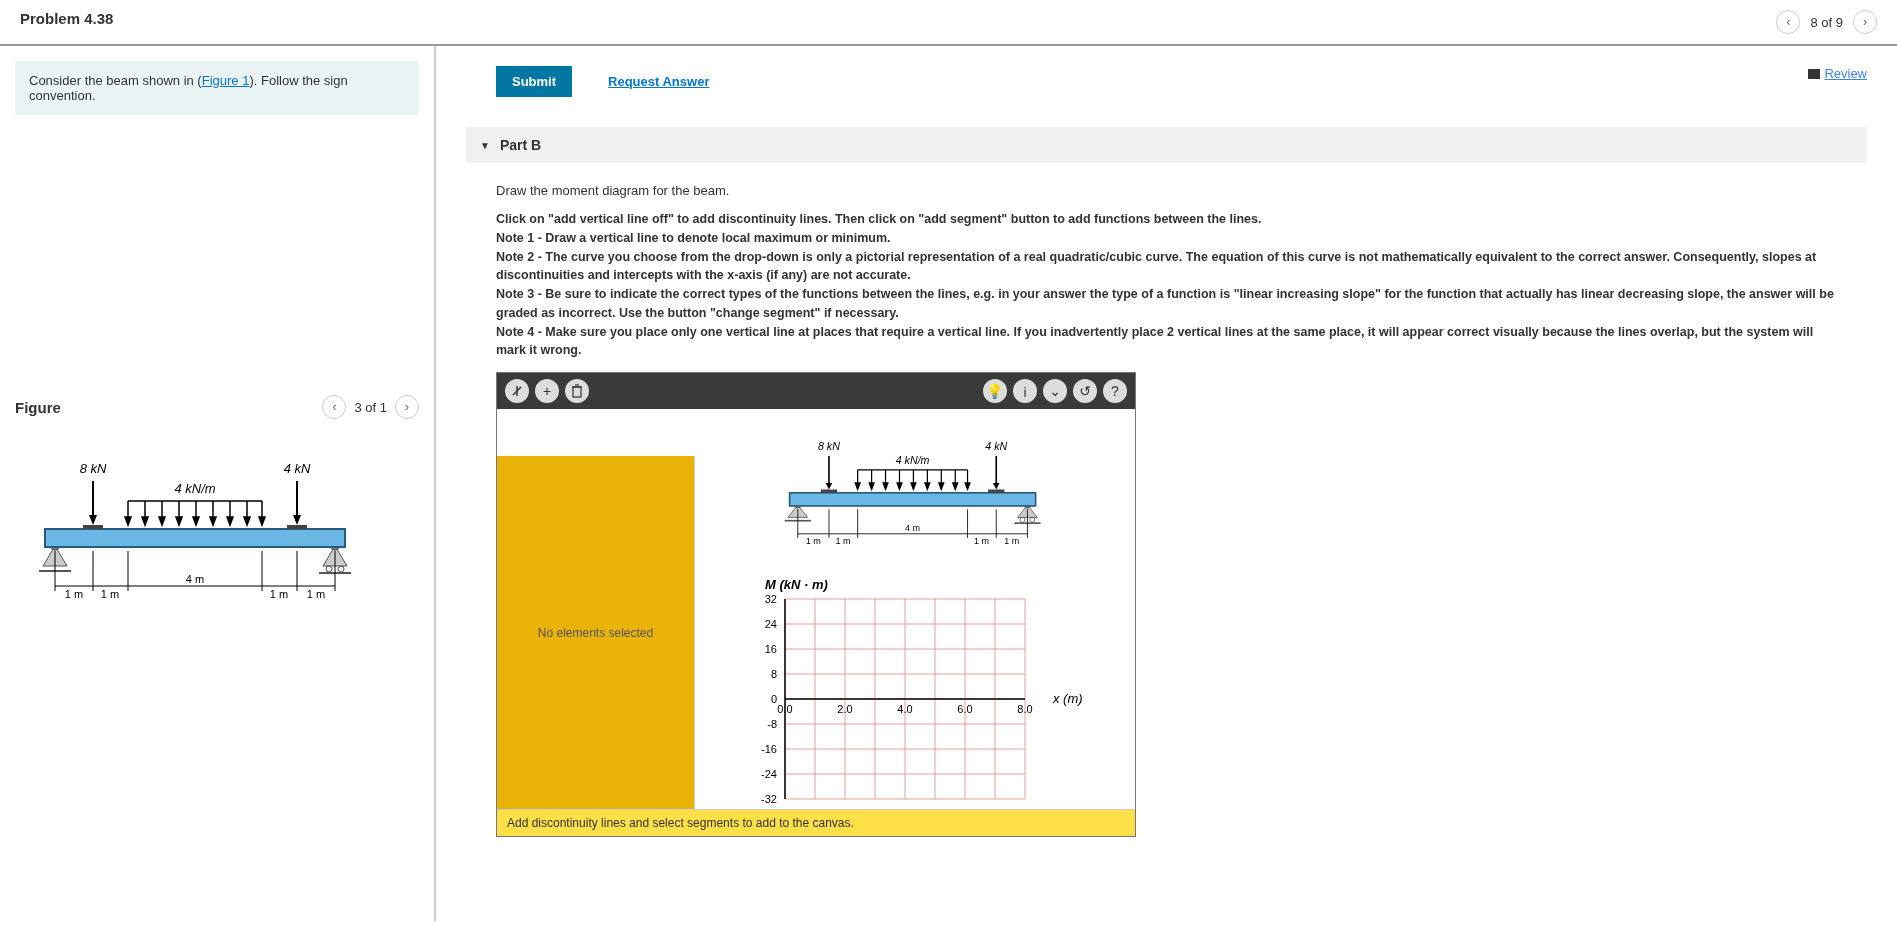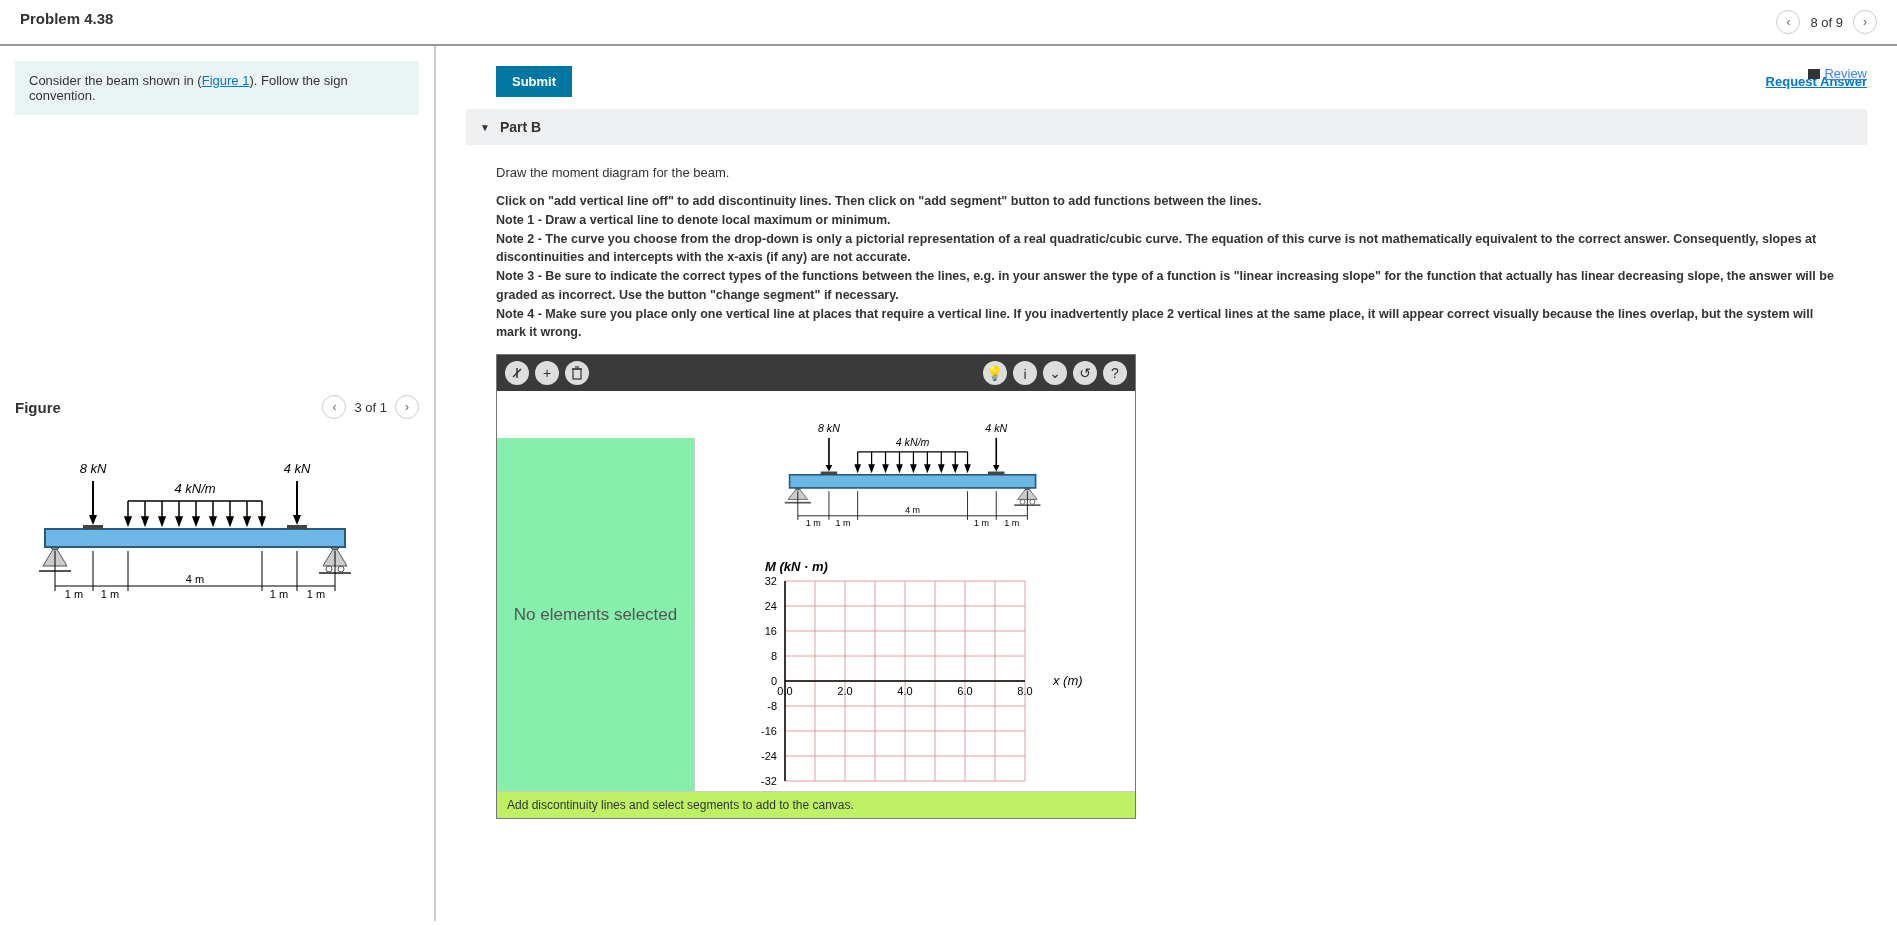--- a/index.html
+++ b/index.html
@@ -12,36 +12,36 @@
 .main { display: flex; height: calc(100vh - 50px); }
 .left-panel { width: 436px; border-right: 2px solid #ccc; padding: 15px; overflow-y: auto; position: relative; }
 .instruction-box { background: #eaf4f5; padding: 12px 14px; font-size: 13px; margin-bottom: 20px; }
 .link { color: #0077cc; text-decoration: underline; cursor: pointer; }
 .figure-header { display: flex; justify-content: space-between; align-items: center; margin-top: 280px; margin-bottom: 12px; }
 .figure-title { font-weight: bold; font-size: 15px; }
 .figure-nav { display: flex; align-items: center; gap: 8px; }
 .right-panel { flex: 1; padding: 20px 30px; overflow-y: auto; position: relative; }
 .review-link { position: absolute; top: 20px; right: 30px; color: #3b82f6; text-decoration: underline; font-size: 13px; cursor: pointer; display: flex; align-items: center; gap: 4px;}
 .flag-icon { width: 12px; height: 10px; background: #333; display:inline-block;}
-.submit-row { display: flex; align-items: center; gap: 20px; margin-bottom: 12px; margin-left: 30px; justify-content: space-between;}
+.submit-row { display: flex; align-items: center; gap: 20px; margin-bottom: 30px; margin-left: 30px;}
 .btn-submit { background: #0076a3; color: #fff; border: none; padding: 8px 16px; font-size: 13px; font-weight: bold; cursor: pointer; }
 .req-answer { color: #0077cc; text-decoration: underline; font-size: 13px; cursor: pointer; font-weight: bold; padding-left: 16px;}
 .part-header { background: #eef0f1; padding: 10px 14px; font-weight: bold; font-size: 14px; margin-bottom: 20px; display: flex; align-items: center; gap: 10px;}
 .caret { font-size: 10px; }
 .part-content { padding: 0 30px; }
 .instruction-text { font-size: 13px; margin-bottom: 12px; }
 .notes { font-size: 12.5px; font-weight: bold; line-height: 1.5; margin-bottom: 12px;}
 .editor-wrapper { border: 1px solid #777; width: 640px; }
 .editor-toolbar { background: #3a3a3a; padding: 6px 8px; display: flex; justify-content: space-between; align-items: center; }
 .tool-group { display: flex; gap: 6px; }
 .tool-btn { width: 24px; height: 24px; background: #ddd; border-radius: 50%; border: none; display: flex; align-items: center; justify-content: center; cursor: pointer; font-size: 14px; color: #333;}
 .editor-body { display: flex; height: 400px; }
-.editor-sidebar { width: 200px; background: #86efac; border-right: 1px solid #ccc; display:flex; align-items:center; justify-content:center; font-size:17px; color:#555;margin-top:47px;}
+.editor-sidebar { width: 200px; background: #eab308; border-right: 1px solid #ccc; display:flex; align-items:center; justify-content:center; font-size:12px; color:#555;margin-top:47px;}
 .editor-canvas { flex: 1; background: #fff; padding: 10px; position: relative; }
-.editor-footer { border-top: 1px solid #ccc; padding: 6px 10px; font-size: 12px; background: #bef264;}
+.editor-footer { border-top: 1px solid #ccc; padding: 6px 10px; font-size: 12px; background: #fde047;}
 .beam-svg { display: block; }
 </style>
 </head>
 <body>
 
 <div class="header">
   <div class="header-title">Problem 4.38</div>
   <div class="header-nav">
     <button class="nav-btn">‹</button>
     <span class="nav-text">8 of 9</span>

